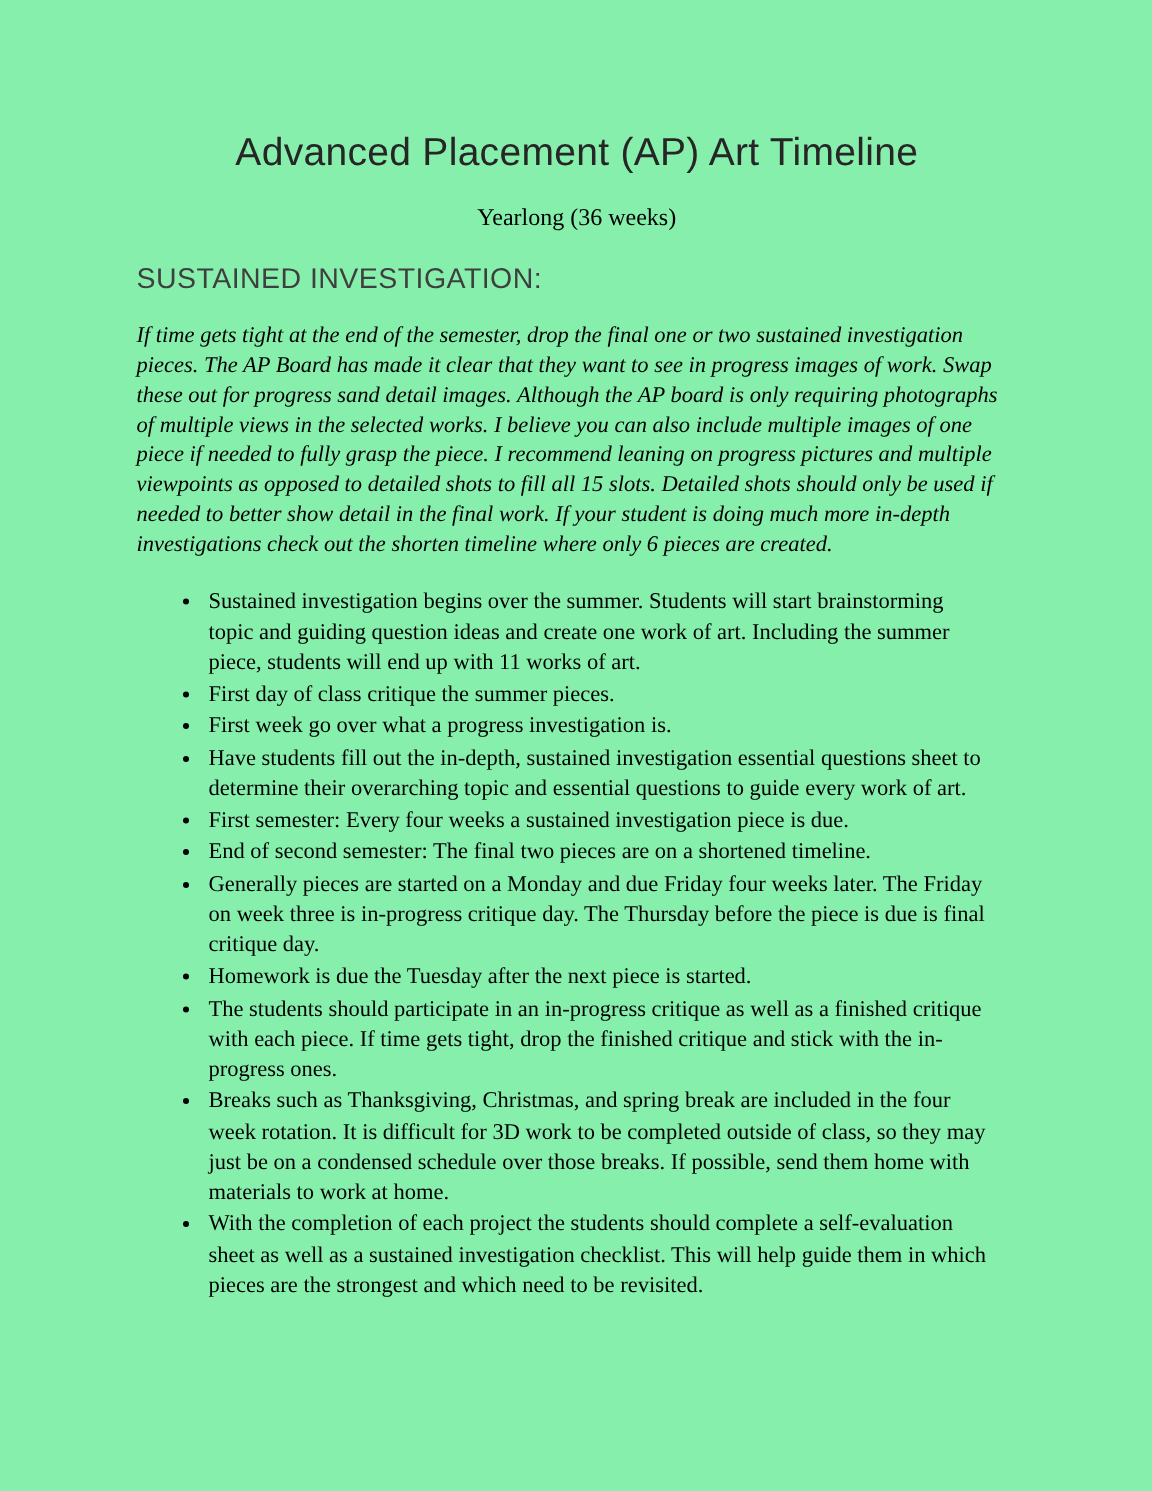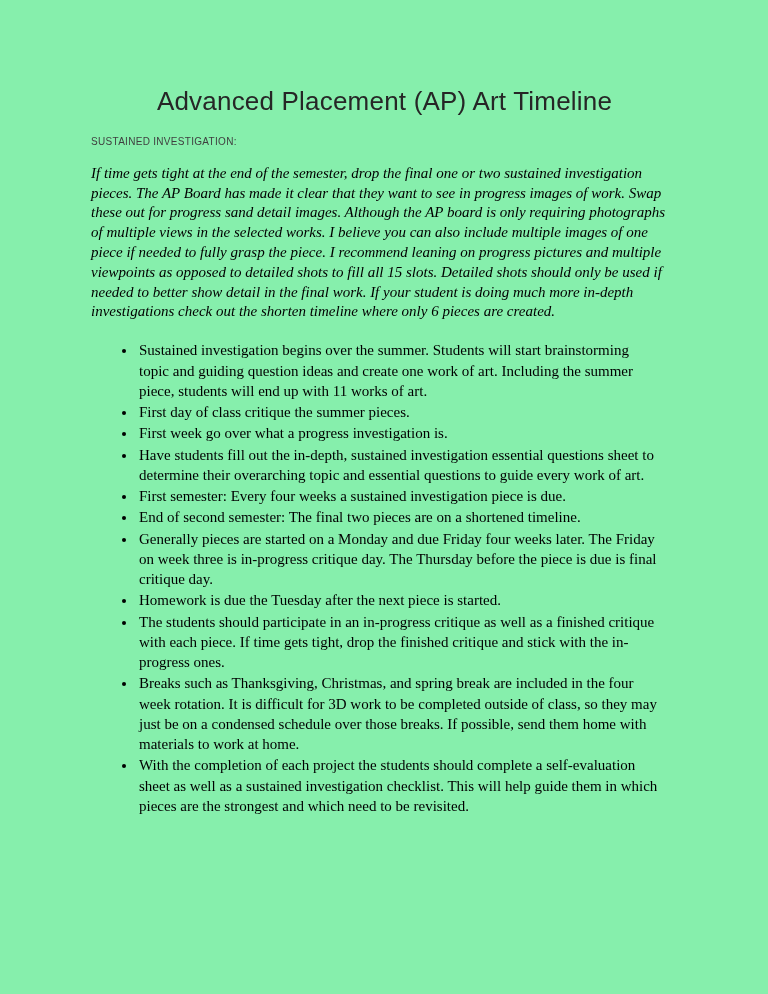--- a/index.html
+++ b/index.html
@@ -33,21 +33,21 @@
   .doc-subtitle {
     font-family: "Liberation Serif", serif;
     font-size: 16px;
     font-weight: 400;
     color: #000000;
     text-align: center;
     margin: 0 0 18px 0;
   }
   .section-heading {
     font-family: "Liberation Sans", sans-serif;
-    font-size: 10px;
+    font-size: 19px;
     font-weight: 400;
     color: #3f3f3f;
     letter-spacing: 0.3px;
     margin: 0 0 16px 0;
   }
   .intro-paragraph {
     font-style: italic;
     margin: 0 0 18px 0;
     line-height: 1.32;
   }
@@ -72,20 +72,21 @@
     line-height: 1.35;
   }
 </style>
 </head>
 <body>
 
 <div class="page">
 
   <h1 class="doc-title">Advanced Placement (AP) Art Timeline</h1>
 
+  <p class="doc-subtitle">Yearlong (36 weeks)</p>
 
   <h2 class="section-heading">SUSTAINED INVESTIGATION:</h2>
 
   <p class="intro-paragraph">If time gets tight at the end of the semester, drop the final one or two sustained investigation pieces. The AP Board has made it clear that they want to see in progress images of work. Swap these out for progress sand detail images. Although the AP board is only requiring photographs of multiple views in the selected works. I believe you can also include multiple images of one piece if needed to fully grasp the piece. I recommend leaning on progress pictures and multiple viewpoints as opposed to detailed shots to fill all 15 slots. Detailed shots should only be used if needed to better show detail in the final work. If your student is doing much more in-depth investigations check out the shorten timeline where only 6 pieces are created.</p>
 
   <ul class="bullet-list">
     <li>
       <span>Sustained investigation begins over the summer. Students will start brainstorming topic and guiding question ideas and create one work of art. Including the summer piece, students will end up with 11 works of art.</span>
     </li>
     <li>

